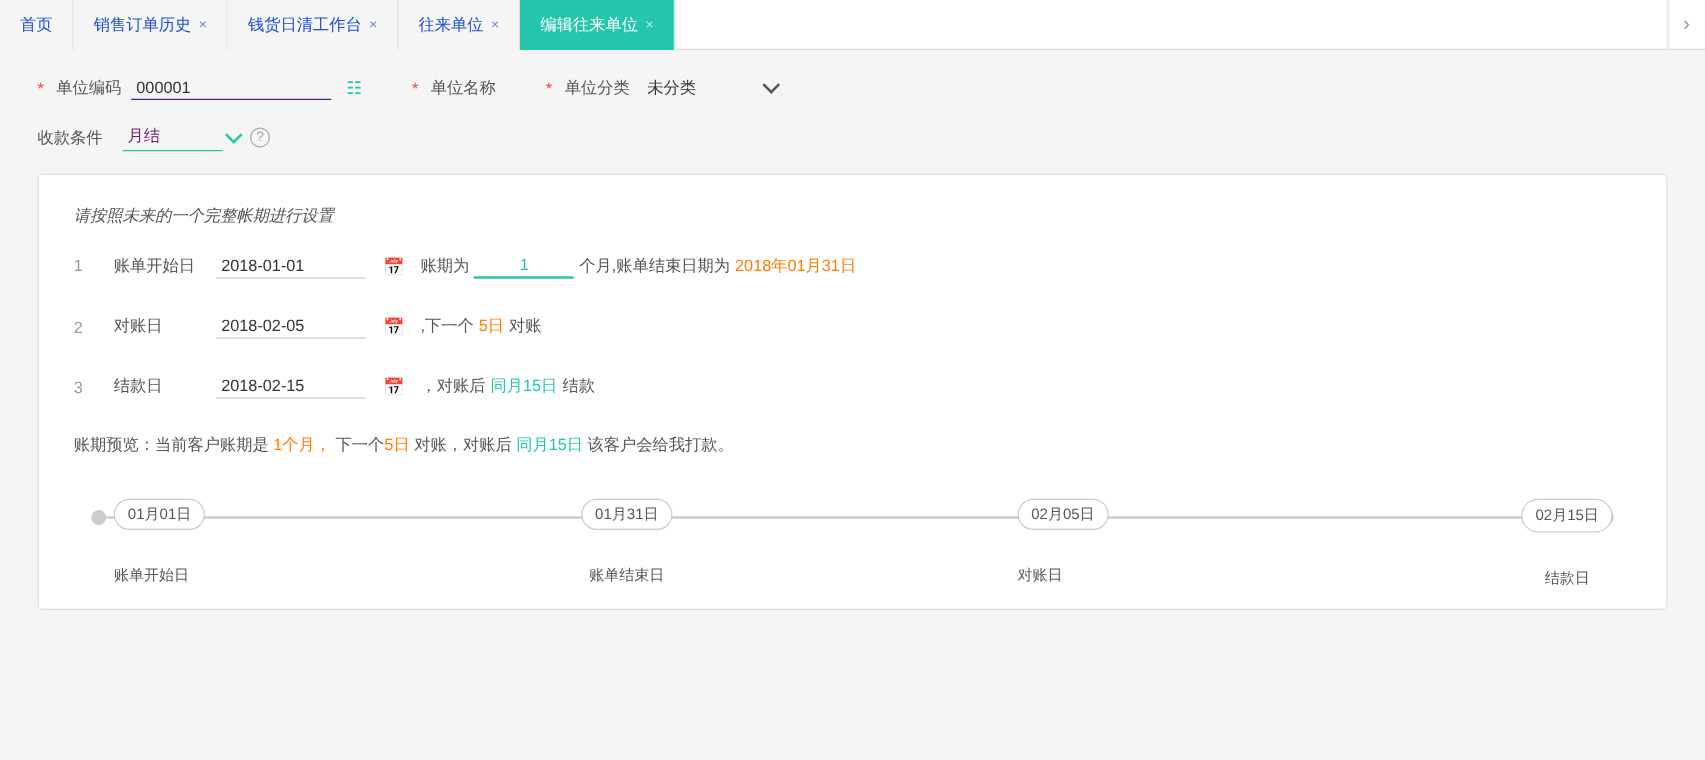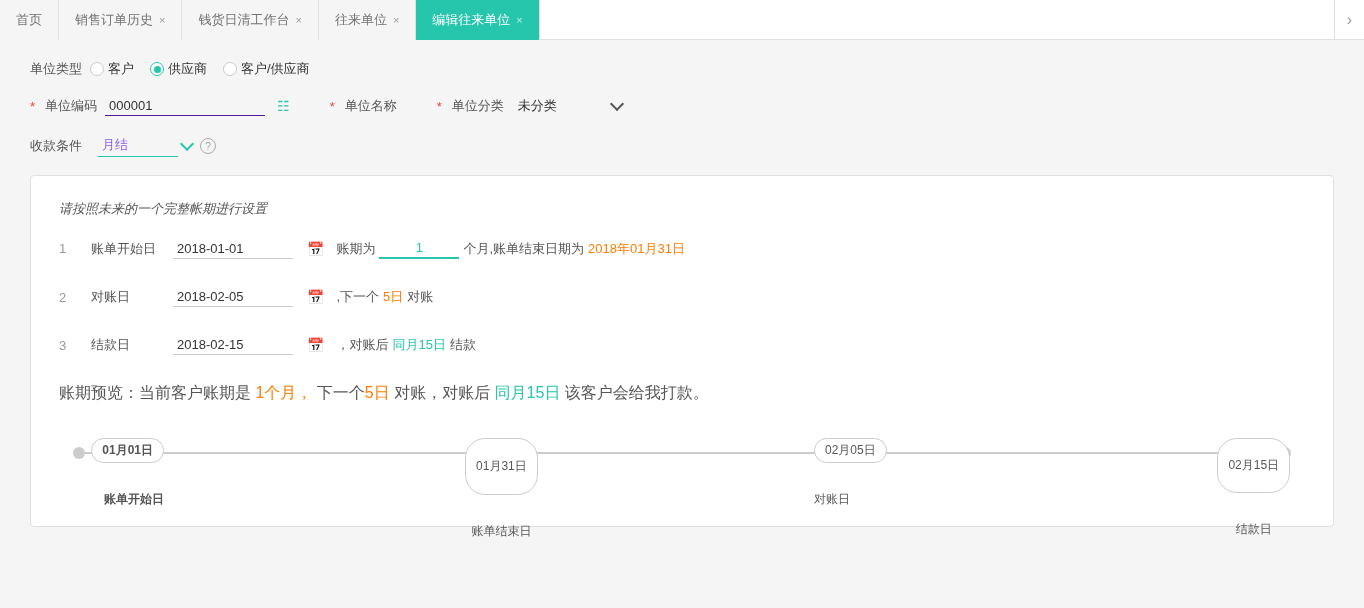--- a/index.html
+++ b/index.html
@@ -13,21 +13,21 @@
       border-bottom: 1px solid #e0e0e0;
       height: 40px;
       padding-left: 0;
     }
     .tab-item {
       display: flex;
       align-items: center;
       padding: 0 16px;
       height: 40px;
       font-size: 13px;
-      color: #737373;
+      color: #1d4ed8;
       cursor: pointer;
       border-right: 1px solid #e0e0e0;
       background: #f5f5f5;
       gap: 6px;
       white-space: nowrap;
     }
     .tab-item.active {
       background: #26c6ad;
       color: #fff;
     }
@@ -132,21 +132,21 @@
       margin-left: 4px;
     }
 
     
     .select-group {
       display: flex;
       align-items: center;
       gap: 4px;
     }
     .select-value {
-      color: #8b5cf6;
+      color: #701a75;
       border-bottom: 1px solid #26c6ad;
       padding: 2px 4px;
       min-width: 80px;
       font-size: 13px;
     }
     .chevron-down {
       width: 10px;
       height: 10px;
       border-right: 2px solid #555;
       border-bottom: 2px solid #555;
@@ -243,21 +243,21 @@
       font-size: 13px;
       color: #26c6ad;
       width: 80px;
       background: transparent;
       padding: 2px 4px;
       text-align: center;
     }
 
     
     .preview-text {
-      font-size: 16px;
+      font-size: 13px;
       color: #555;
       margin-top: 4px;
       margin-bottom: 28px;
     }
   </style>
 </head>
 <body>
 
 <div class="tabs-bar">
   <div class="tab-item">
@@ -277,39 +277,20 @@
   </div>
   <div class="tab-item active">
     <span>编辑往来单位</span>
     <span class="tab-close">×</span>
   </div>
   <div class="tab-more">›</div>
 </div>
 
 <div class="main-content">
 
-  <div class="form-row">
-    <div class="form-group">
-      <span class="form-label">单位类型</span>
-      <div class="radio-group">
-        <div class="radio-item">
-          <div class="radio-circle"></div>
-          <span>客户</span>
-        </div>
-        <div class="radio-item">
-          <div class="radio-circle checked"></div>
-          <span>供应商</span>
-        </div>
-        <div class="radio-item">
-          <div class="radio-circle"></div>
-          <span>客户/供应商</span>
-        </div>
-      </div>
-    </div>
-  </div>
 
   <div class="form-row" style="gap:40px;">
     <div class="form-group">
       <span class="required-star">*</span>
       <span class="form-label">单位编码</span>
       <input class="input-field" type="text" value="000001" style="">
       <span class="input-icon">☷</span>
     </div>
     <div class="form-group">
       <span class="required-star">*</span>
@@ -380,36 +361,36 @@
     </div>
 
     <div style="position:relative; width:100%; height:70px;">
 
       <div style="position:absolute; top:20px; left:20px; right:20px; height:2px; background:#ccc;"></div>
 
       <div style="position:absolute; top:15px; left:14px; width:12px; height:12px; border-radius:50%; background:#ccc;"></div>
 
       <div style="position:absolute; top:15px; right:14px; width:12px; height:12px; border-radius:50%; background:#ccc;"></div>
 
-      <div style="position:absolute; left:calc(5% - 30px); top:6px; display:flex; flex-direction:column; align-items:flex-end;font-weight:bold;">
+      <div style="position:absolute; left:calc(5% - 30px); top:6px; display:flex; flex-direction:column; align-items:flex-start;">
         <div style="background:#fff; border:1px solid #ccc; border-radius:20px; padding:3px 10px; font-size:12px; color:#555;">01月01日</div>
         <div style="font-size:12px; color:#555; margin-top:28px;">账单开始日</div>
       </div>
 
       <div style="position:absolute; left:calc(35% - 30px); top:6px; display:flex; flex-direction:column; align-items:center;">
-        <div style="background:#fff; border:1px solid #ccc; border-radius:20px; padding:19px 10px; font-size:12px; color:#555;">01月31日</div>
+        <div style="background:#fff; border:1px solid #ccc; border-radius:20px; padding:3px 10px; font-size:12px; color:#555;">01月31日</div>
         <div style="font-size:12px; color:#555; margin-top:28px;text-align:right;">账单结束日</div>
       </div>
 
       <div style="position:absolute; left:calc(63% - 30px); top:6px; display:flex; flex-direction:column; ">
         <div style="background:#fff; border:1px solid #ccc; border-radius:20px; padding:3px 10px; font-size:12px; color:#555;">02月05日</div>
         <div style="font-size:12px; color:#555; margin-top:28px;">对账日</div>
       </div>
 
       <div style="position:absolute; right:calc(2% - 10px); top:6px; display:flex; flex-direction:column; align-items:center;">
-        <div style="background:#fff; border:1px solid #ccc; border-radius:20px; padding:18px 10px; font-size:12px; color:#555;">02月15日</div>
+        <div style="background:#fff; border:1px solid #ccc; border-radius:20px; padding:4px 10px; font-size:12px; color:#555;">02月15日</div>
         <div style="font-size:12px; color:#555; margin-top:28px;">结款日</div>
       </div>
     </div>
 
   </div>
 
 </div>
 
 </body></html>

